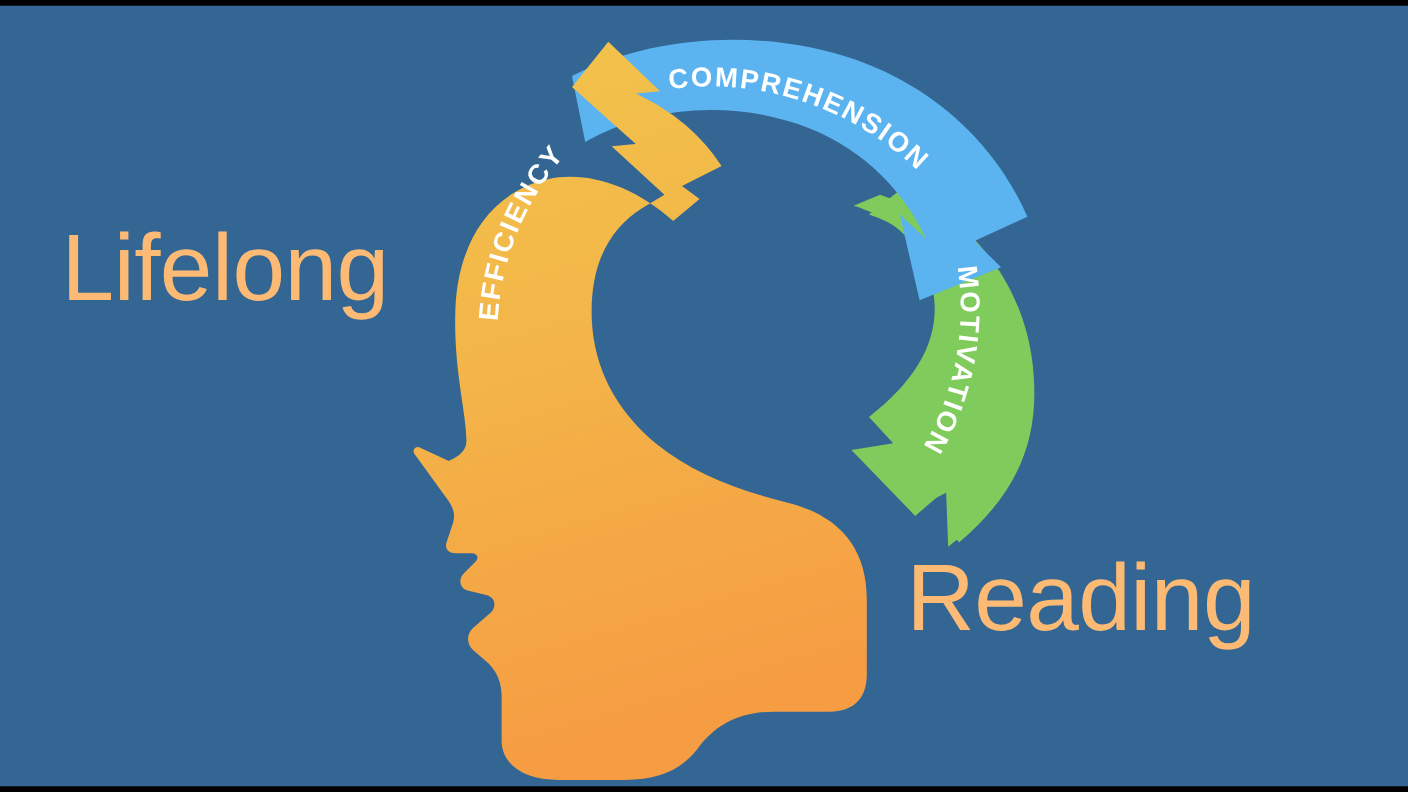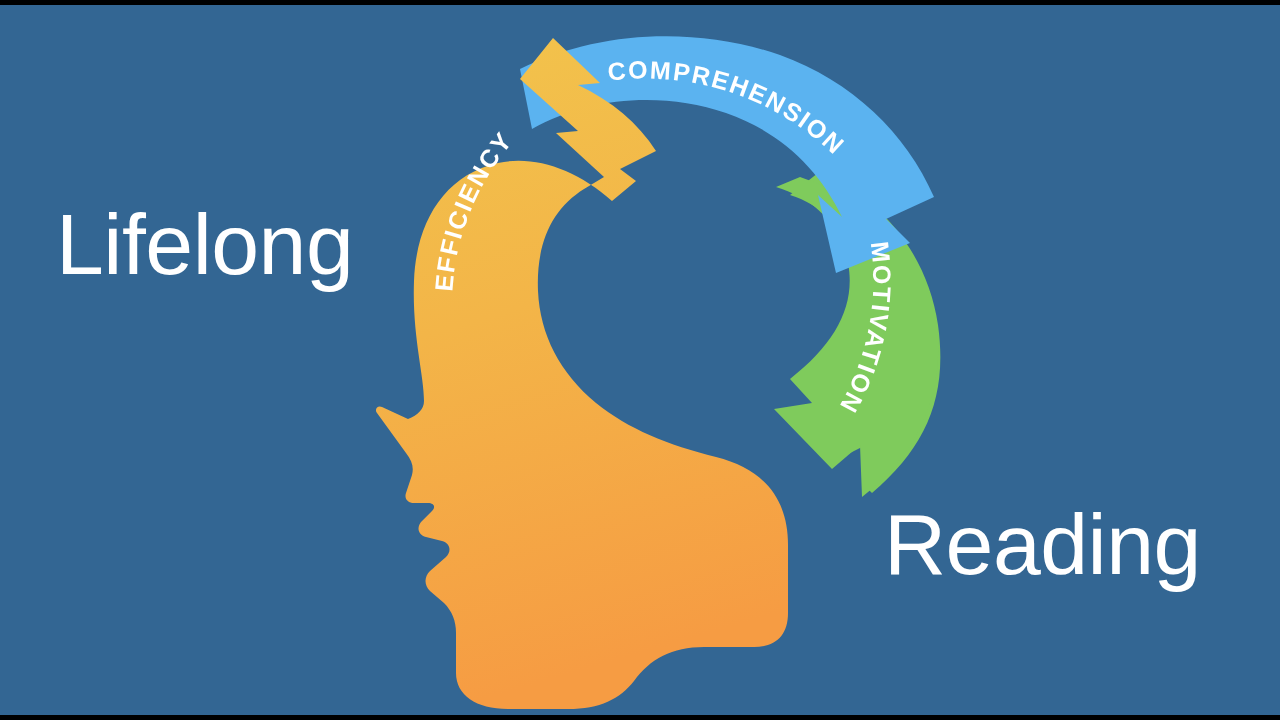--- a/index.html
+++ b/index.html
@@ -44,34 +44,34 @@
   #graphic {
     position: absolute;
     left: 0;
     top: 0;
     width: 1280px;
     height: 710px;
   }
 
   .word {
     position: absolute;
-    color: #ffffff;
+    color: #fdba74;
     font-family: "Liberation Sans", sans-serif;
     font-weight: 300;
     letter-spacing: -0.5px;
     white-space: nowrap;
     line-height: 1;
   }
   #word-lifelong {
     left: 56px;
     top: 196px;
     font-size: 86px;
   }
   #word-reading {
-    left: 884px;
+    left: 824px;
     top: 496px;
     font-size: 86px;
     text-align: right;
   }
 </style>
 </head>
 <body>
 
 <div id="stage">
 

